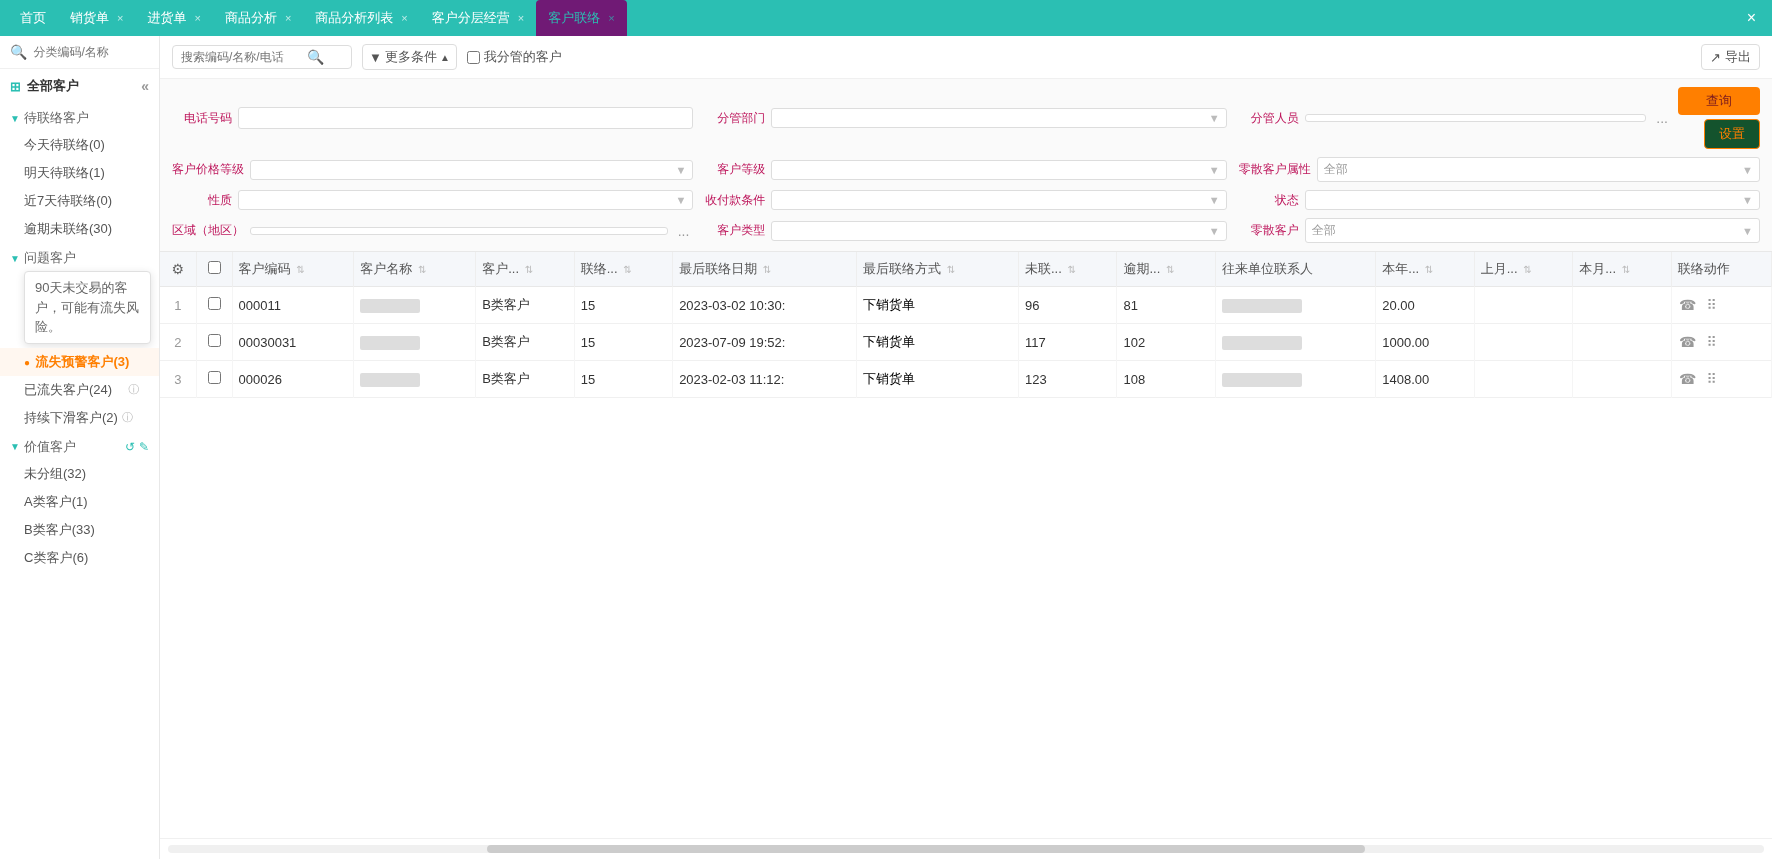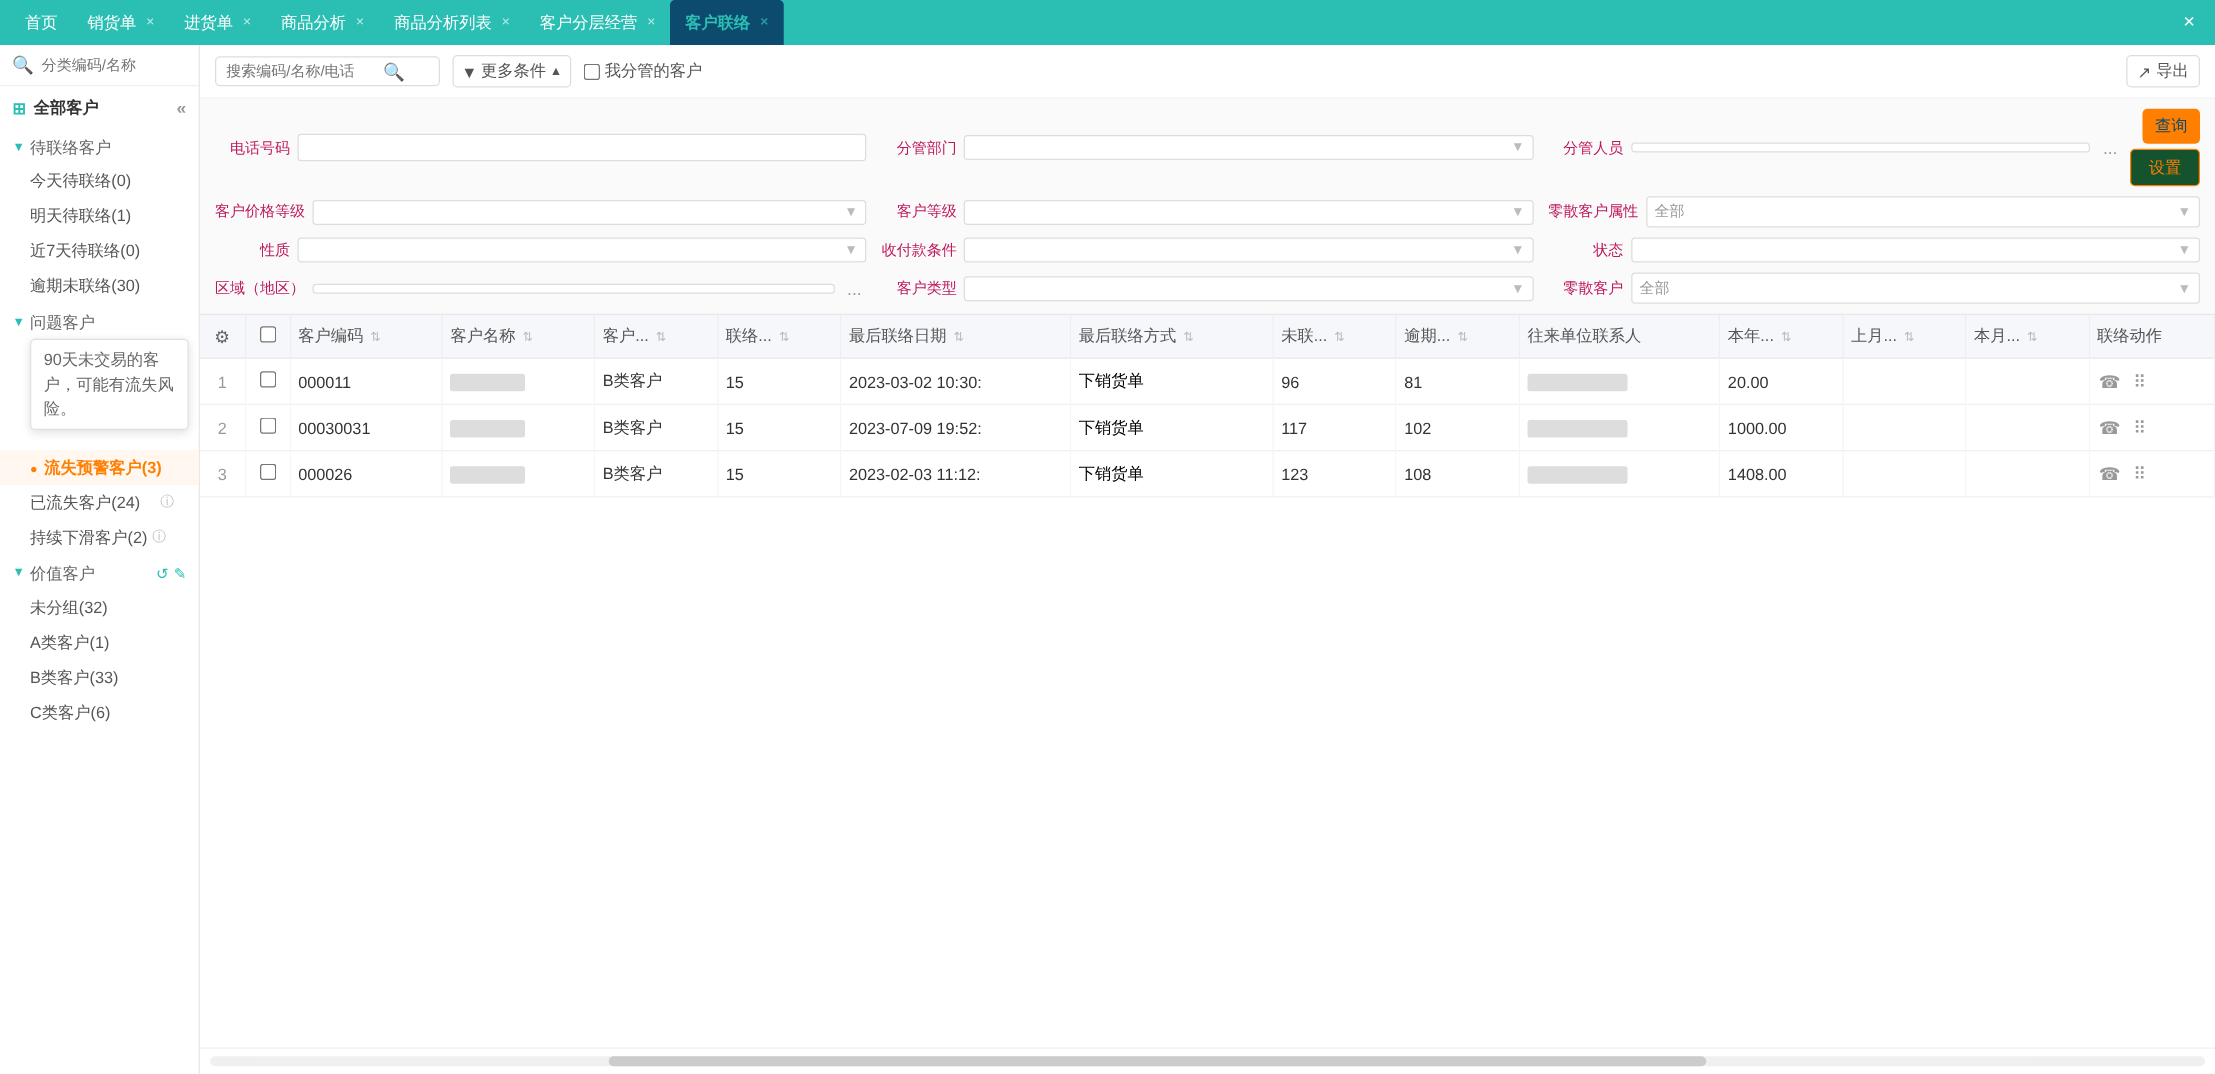--- a/index.html
+++ b/index.html
@@ -19,24 +19,23 @@
       display: flex;
       align-items: center;
       padding: 0 12px;
       color: #fff;
       cursor: pointer;
       font-size: 13px;
       white-space: nowrap;
       gap: 4px;
     }
     .nav-tab.active {
-      background: #0c4a6e;
+      background: #701a75;
       color: #2bbfb3;
       border-radius: 4px 4px 0 0;
-      font-weight: bold;
     }
     .nav-tab .close-x {
       font-size: 11px;
       margin-left: 4px;
       opacity: 0.7;
     }
     .nav-tab-home {
       color: #fff;
       padding: 0 12px;
       height: 36px;
@@ -231,24 +230,24 @@
       background: #fff;
       display: flex;
       align-items: center;
       justify-content: space-between;
       cursor: pointer;
     }
     .filter-select-text { color: #999; font-size: 12px; }
     .filter-ellipsis { color: #999; font-size: 14px; cursor: pointer; padding: 0 4px; }
     .query-btn {
       background: #ff7f00;
-      color: #0c4a6e;
+      color: #7f1d1d;
       border: none;
       border-radius: 4px;
-      padding: 5px 10px;
+      padding: 5px 28px;
       cursor: pointer;
       font-size: 13px;
     }
     .setting-btn {
       background: #14532d;
       color: #ff7f00;
       border: 1px solid #ff7f00;
       border-radius: 4px;
       padding: 5px 14px;
       cursor: pointer;
@@ -380,21 +379,21 @@
       border-top: 1px solid #f0f0f0;
     }
     .tooltip-popup {
       background: #fff;
       border: 1px solid #e0e0e0;
       border-radius: 4px;
       padding: 6px 10px;
       font-size: 12px;
       color: #666;
       box-shadow: 0 2px 8px rgba(0,0,0,0.12);
-      margin: 0 8px 16px 24px;
+      margin: 0 8px 4px 24px;
       max-width: 140px;
       line-height: 1.5;
     }
 
     .orange-dot { color: #ff7f00; font-size: 10px; margin-right: 2px; }
     .sort-arrow { color: #bbb; font-size: 10px; margin-left: 2px; }
 
     input[type="checkbox"] { cursor: pointer; }
   </style>
 </head>

